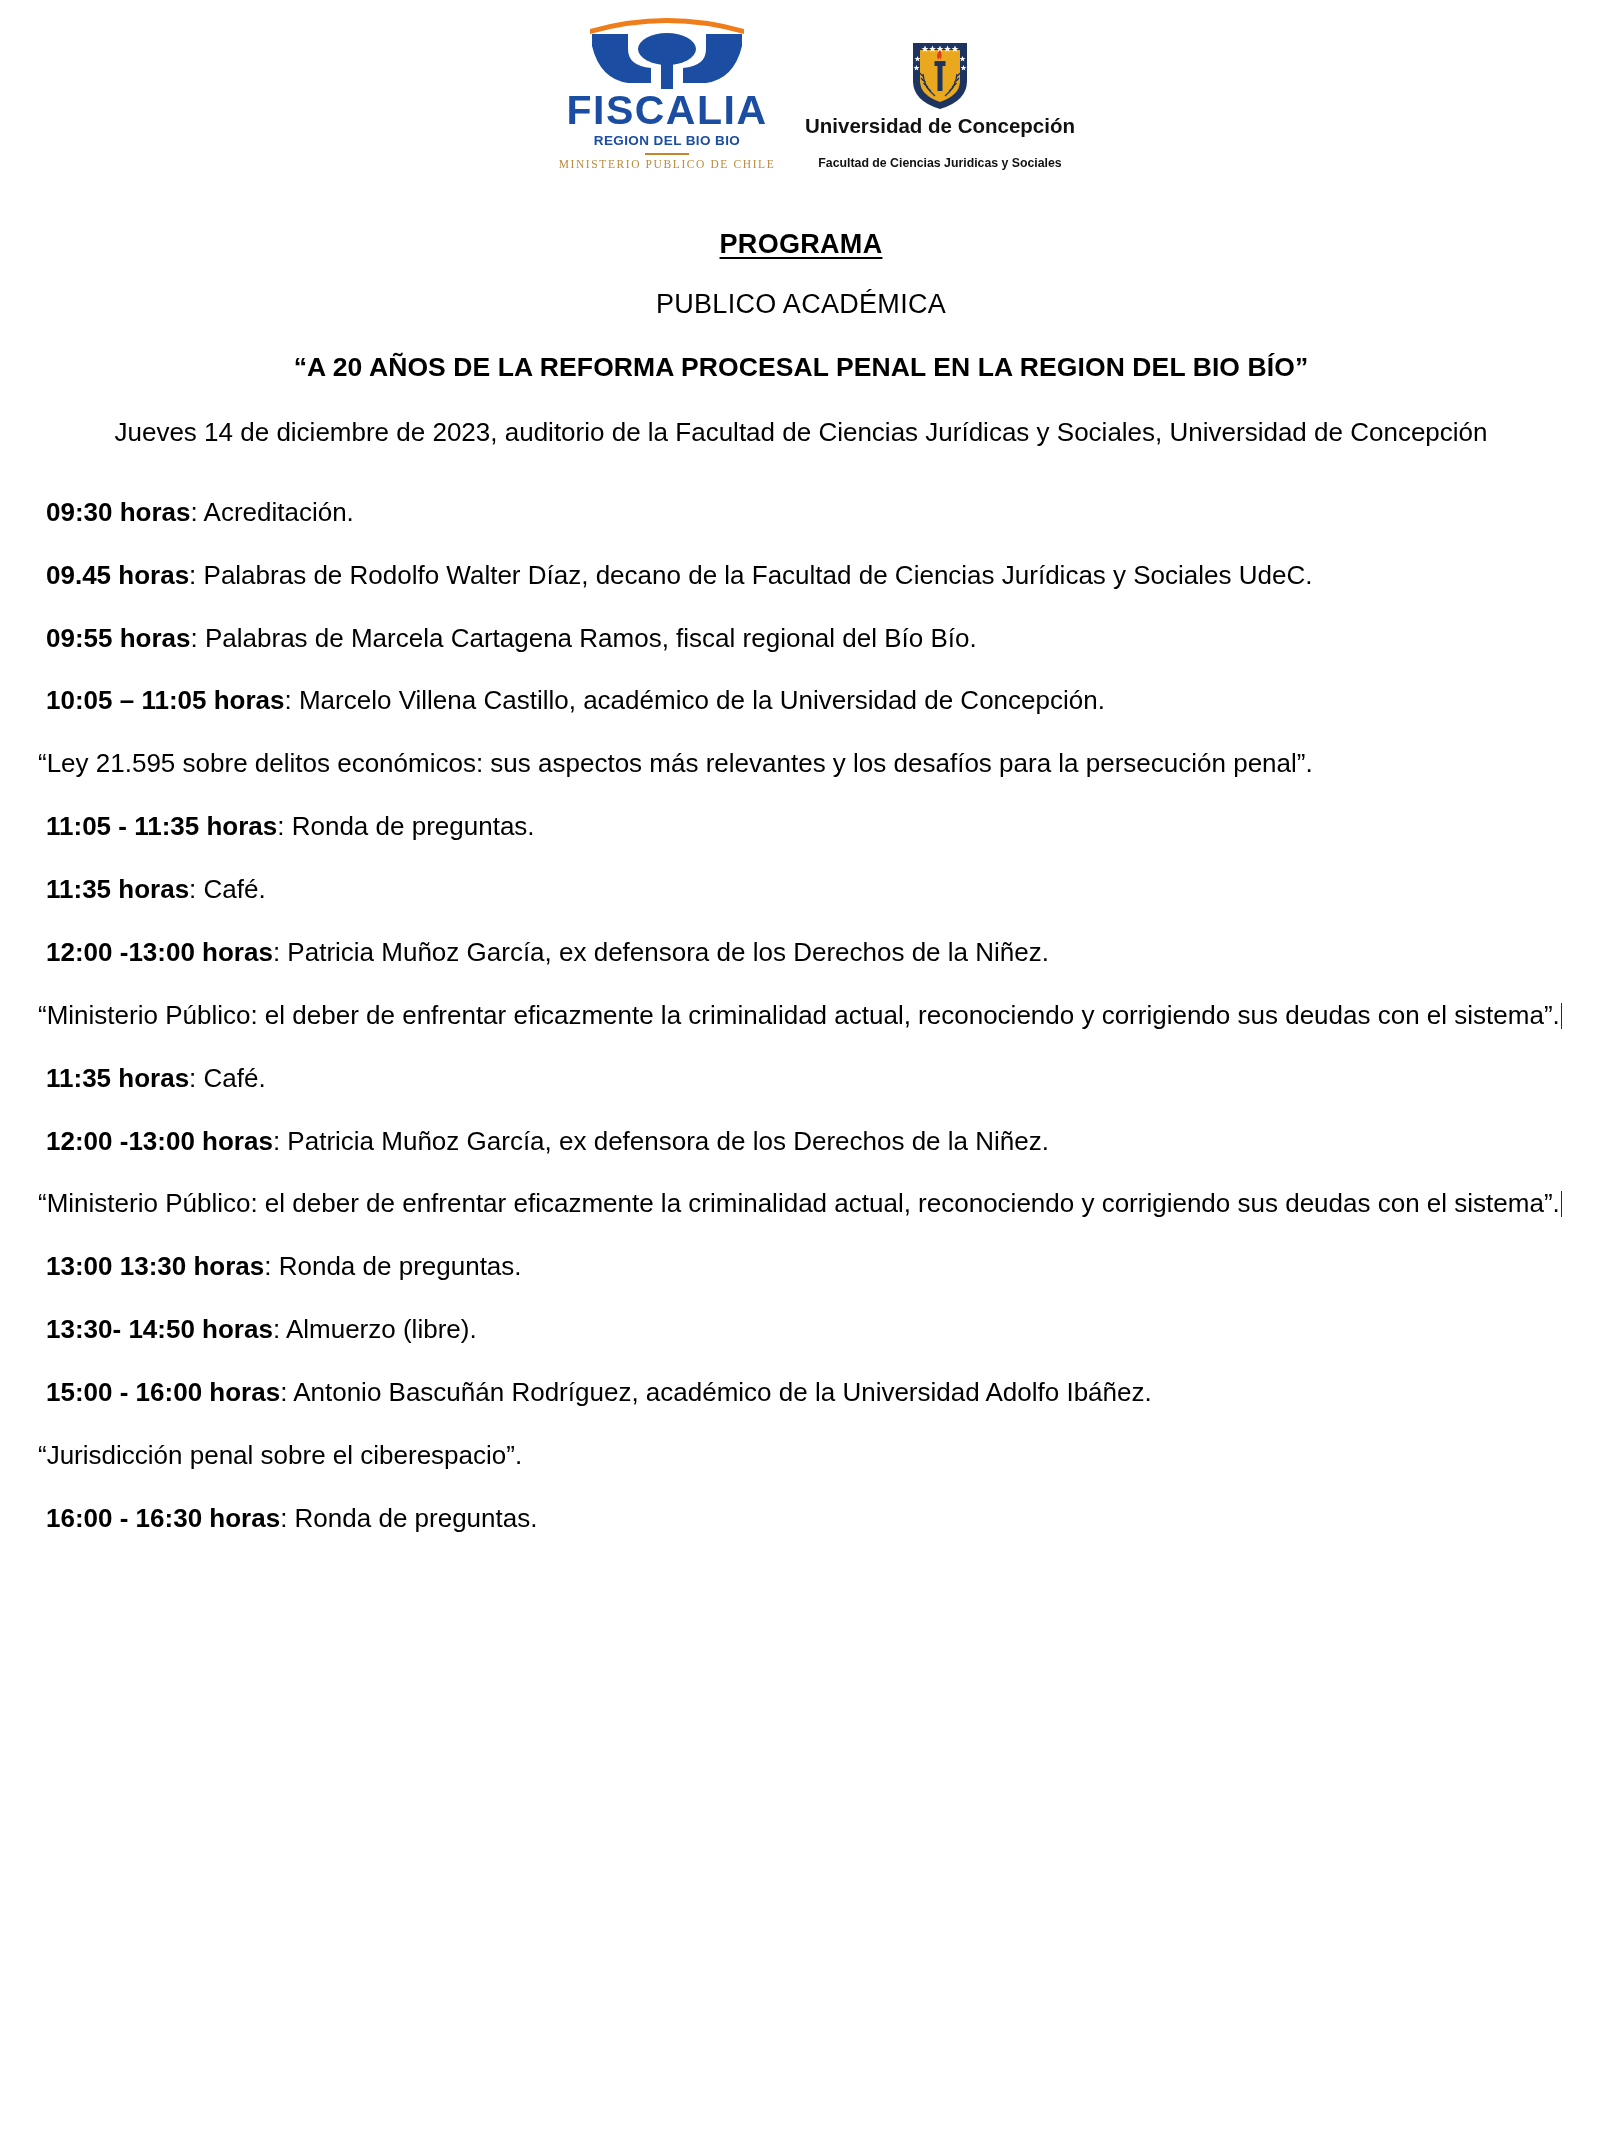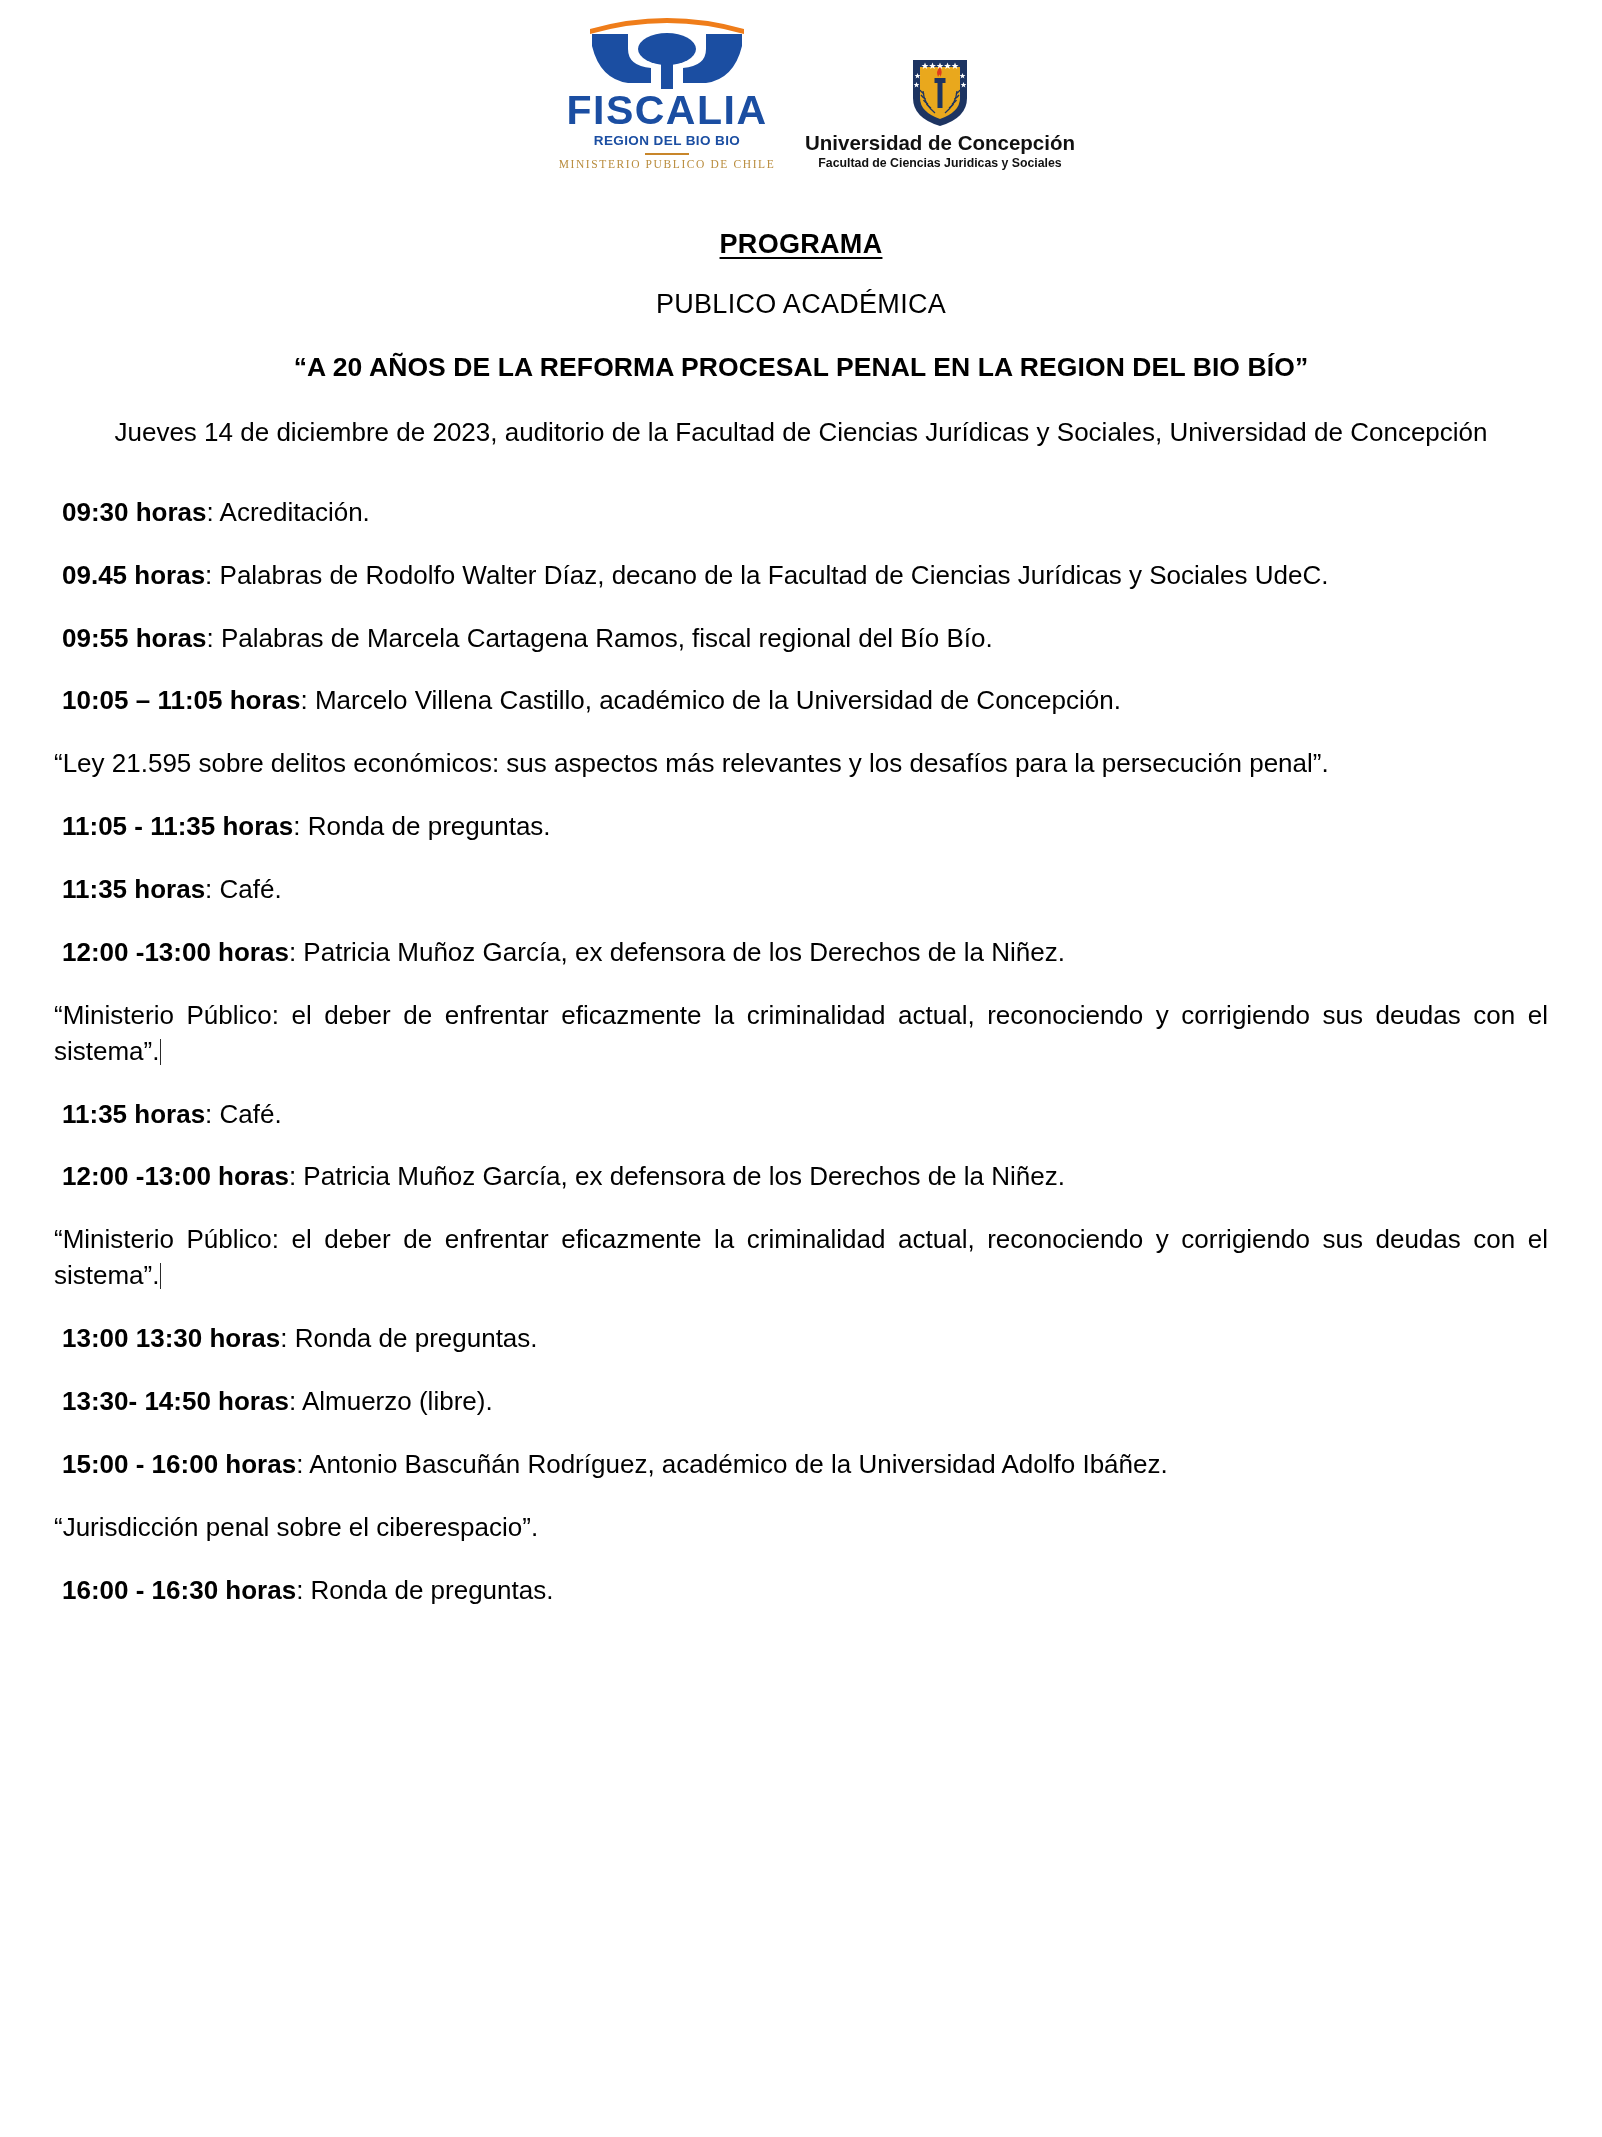--- a/index.html
+++ b/index.html
@@ -12,21 +12,21 @@
     height: 2137px;
     font-family: "Liberation Sans", sans-serif;
     color: #000000;
     position: relative;
     overflow: hidden;
   }
   .page {
     width: 1602px;
     height: 2137px;
     box-sizing: border-box;
-    padding: 0 54px;
+    padding: 0 38px;
     position: relative;
   }
 
   
   .logo-row {
     display: flex;
     justify-content: center;
     align-items: flex-end;
     gap: 28px;
     padding-top: 42px;
@@ -110,21 +110,21 @@
     line-height: 1.05;
     margin-top: 4px;
     white-space: nowrap;
   }
   .udec-fac {
     font-family: "Liberation Sans", sans-serif;
     font-weight: 700;
     font-size: 12.3px;
     color: #111111;
     line-height: 1.05;
-    margin-top: 4px;
+    margin-top: 21px;
     white-space: nowrap;
   }
 
   
   .titles {
     margin-top: 58px;
     text-align: center;
   }
   .t-programa {
     font-size: 27px;

